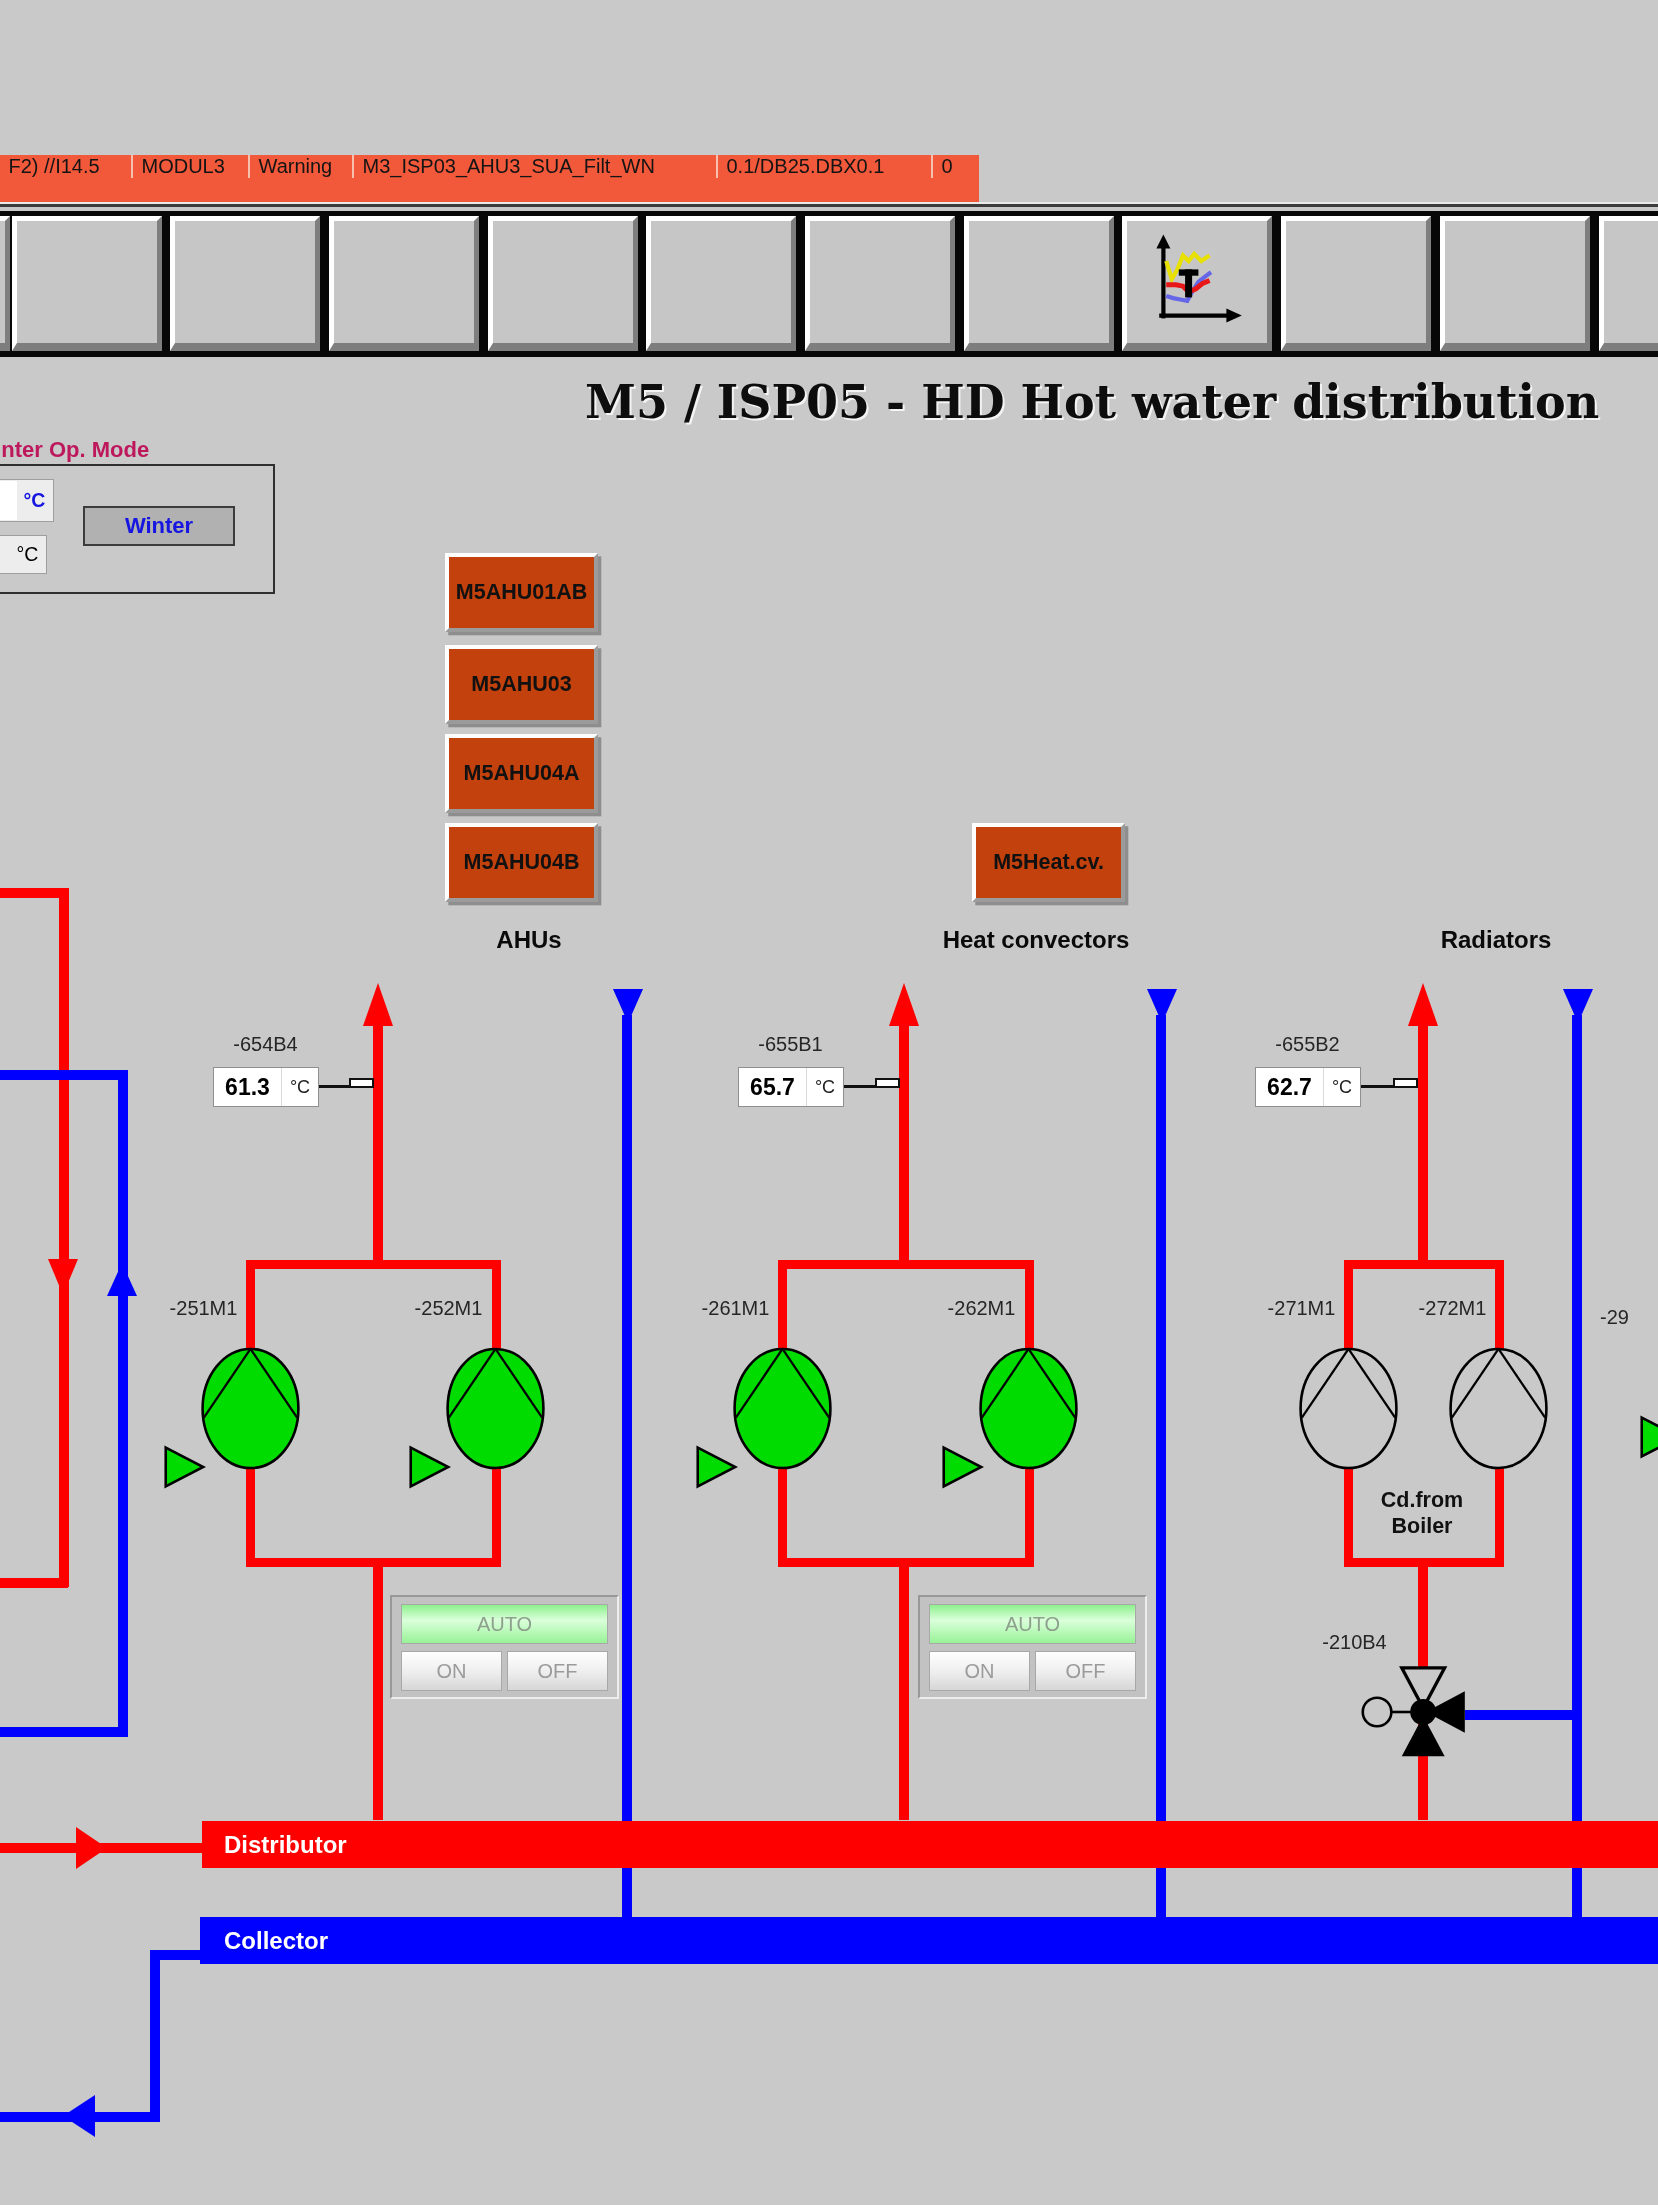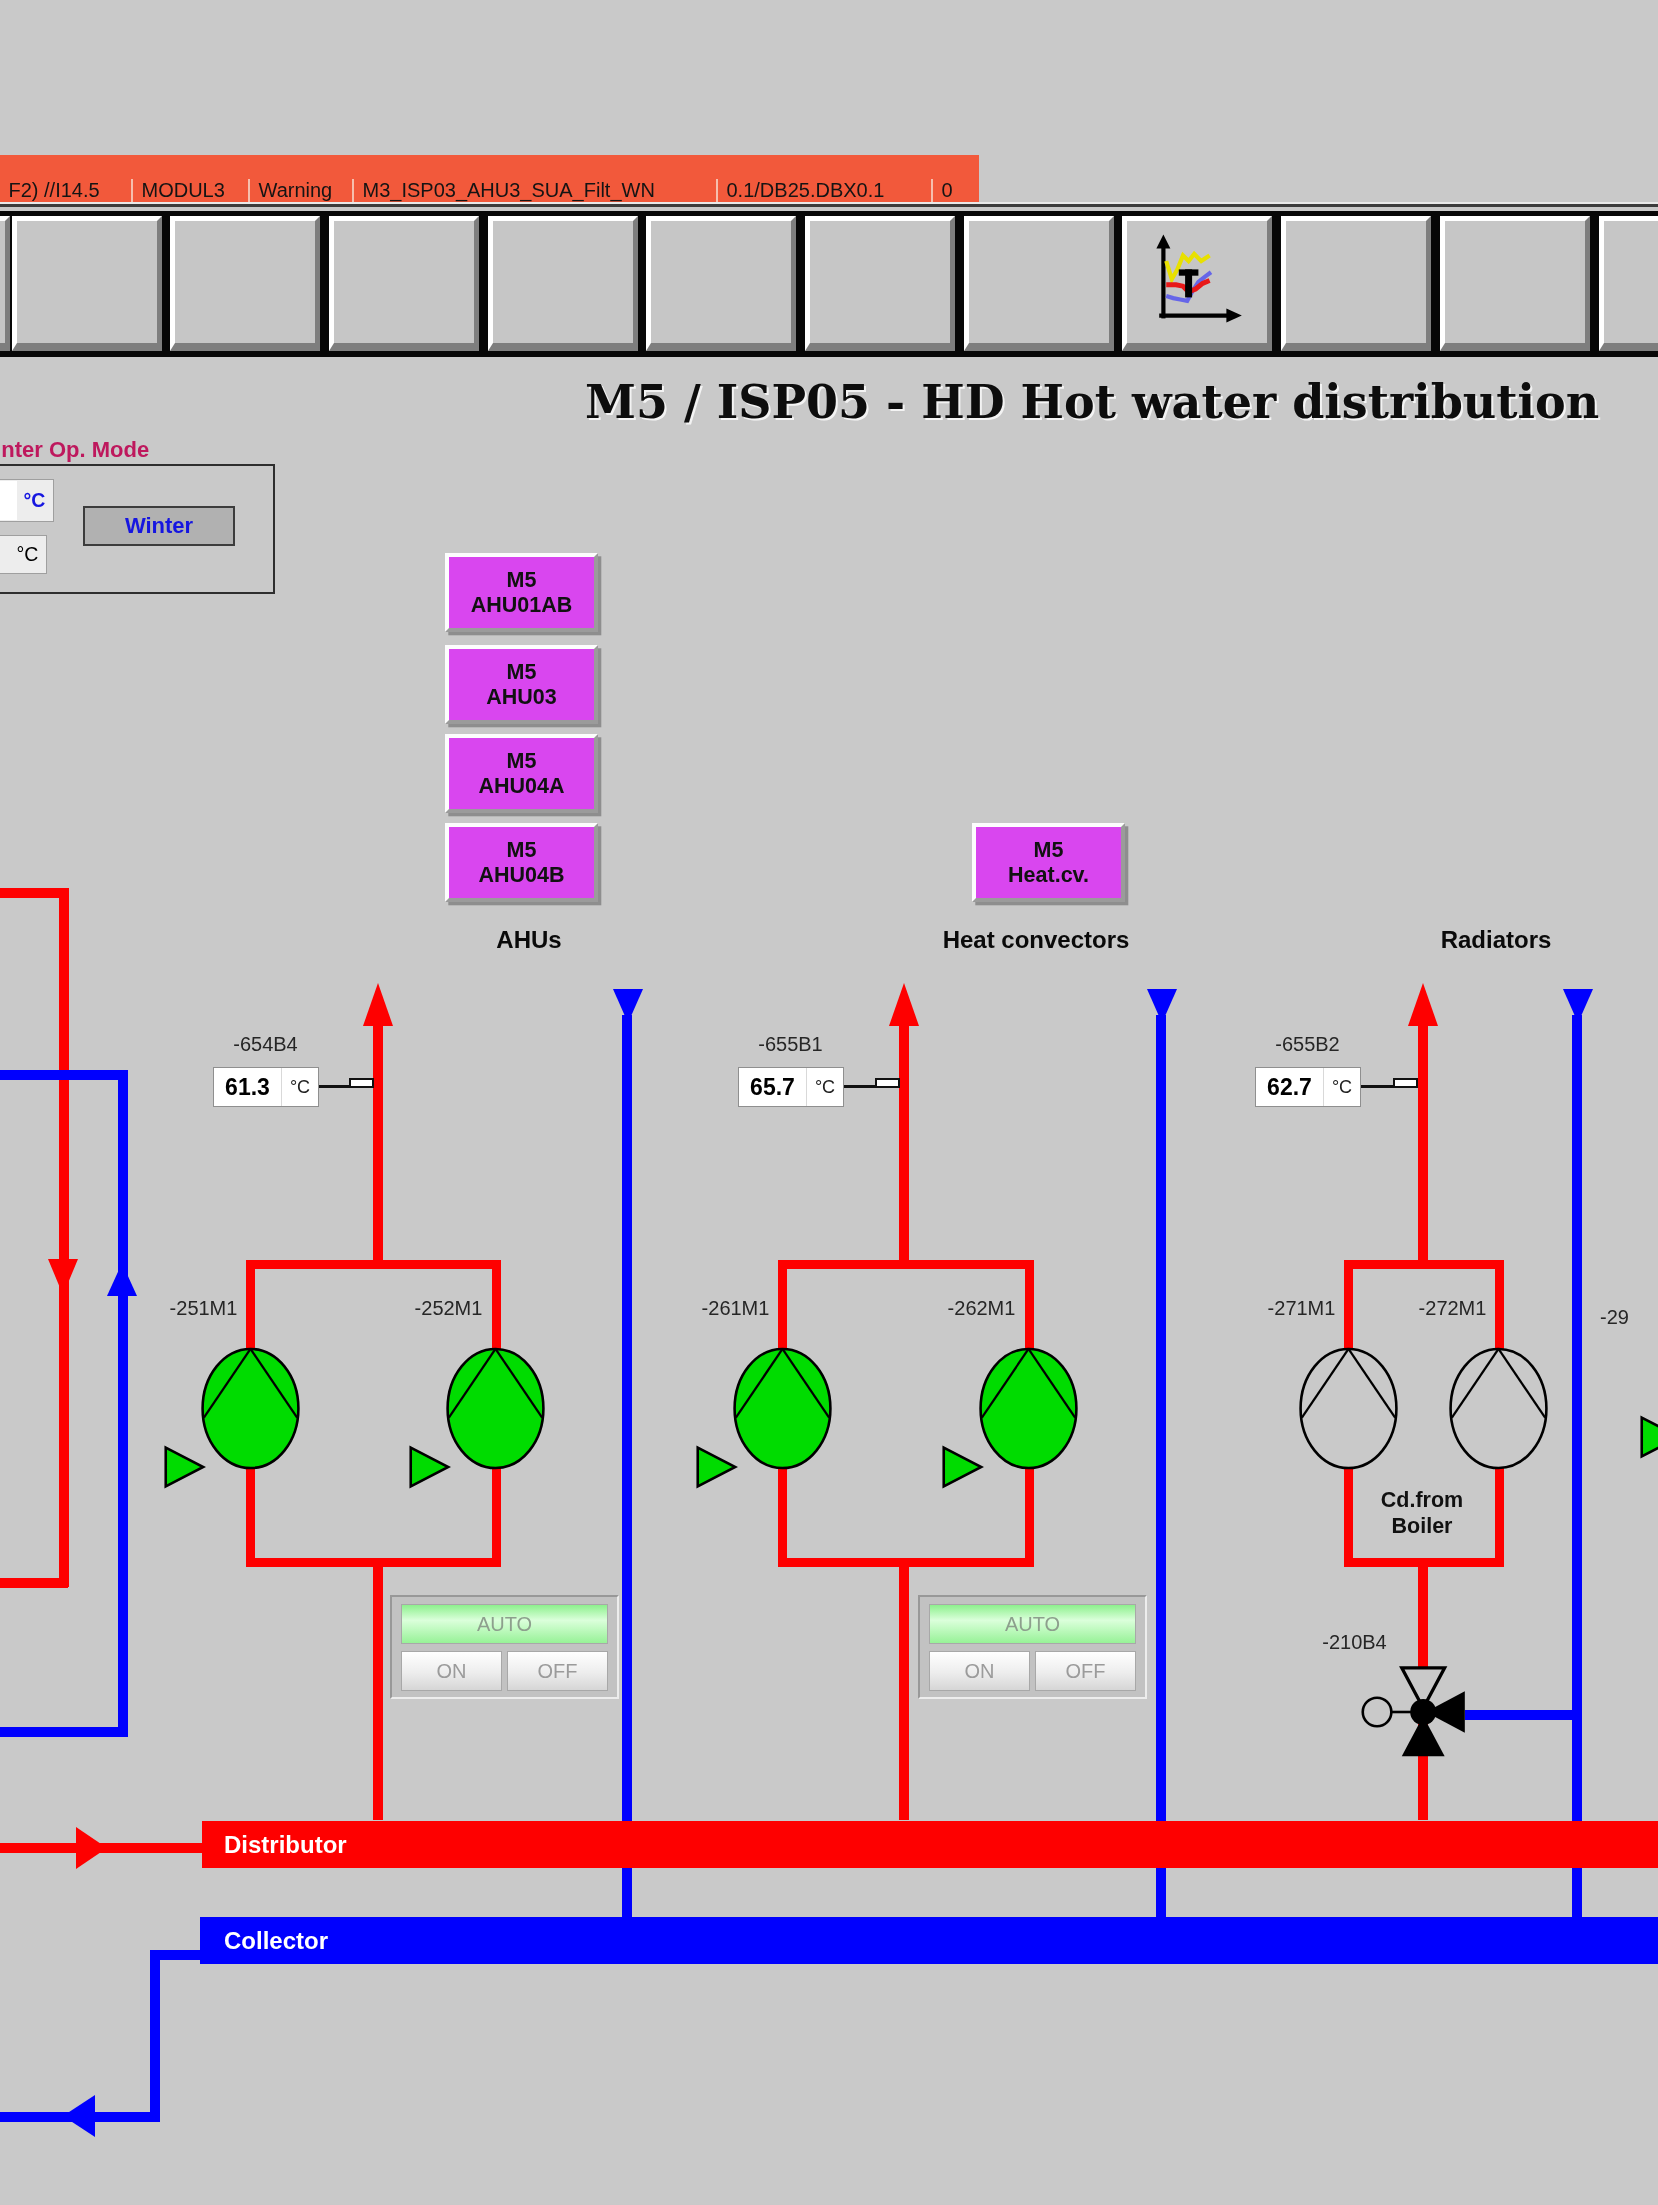--- a/index.html
+++ b/index.html
@@ -2,21 +2,21 @@
 <html style="font-size:10.4px"><head>
 <meta charset="utf-8">
 <style>
   html,body{margin:0;padding:0;background:#9a9a9a;}
   .screen{position:relative;width:1658px;height:2205px;background:#c9c9c9;overflow:hidden;
           font-family:"Liberation Sans",sans-serif;}
   .abs{position:absolute;}
 
   
   .alarm{position:absolute;left:0;top:155px;width:979px;height:47px;background:#f2593b;
-         display:flex;align-items:flex-end;font-size:20px;color:#141414;}
+         display:flex;align-items:flex-start;font-size:20px;color:#141414;}
   .alarm-cell{display:flex;align-items:center;padding:0 8.5px;border-right:2px solid #f6bfae;
               box-sizing:border-box;white-space:nowrap;overflow:hidden;}
   .sep-strip{position:absolute;left:0;top:202px;width:1658px;height:8.5px;
              background:linear-gradient(180deg,#e9e9e9 0 2px,#3c3c3c 2px 5.2px,#c9c9c9 5.2px 100%);}
 
   
   .toolbar{position:absolute;left:0;top:211px;width:1658px;height:146px;background:#070707;}
   .tb-btn{position:absolute;top:5.2px;width:150px;height:135px;background:#c6c6c6;box-sizing:border-box;
           border-top:5.9px solid #ffffff;border-left:5.9px solid #ffffff;
           border-right:5.9px solid #7e7e7e;border-bottom:8.5px solid #7e7e7e;
@@ -32,24 +32,24 @@
   .wbox{position:absolute;left:-14.3px;top:464px;width:285px;height:126px;border:2.6px solid #2e2e2e;}
   .wfield{position:absolute;box-sizing:border-box;background:#ededed;border:1.3px solid #9f9f9f;
           display:flex;align-items:center;justify-content:flex-end;padding-right:7.8px;font-size:19.5px;}
   .wval{position:absolute;left:1.3px;top:1.3px;bottom:1.3px;width:22px;background:#ffffff;}
   .wunit-blue{color:#1616e0;font-weight:bold;}
   .wbtn{position:absolute;left:83px;top:506px;width:152px;height:40px;background:#b1b1b1;
         border:2px solid #3c3c3c;box-sizing:border-box;display:flex;align-items:center;
         justify-content:center;font-weight:bold;font-size:22px;color:#1616e0;}
 
   
-  .nav-btn{position:absolute;width:153px;height:79px;background:#d946ef;box-sizing:border-box;
+  .nav-btn{position:absolute;width:153px;height:79px;background:#c2410c;box-sizing:border-box;
            border-top:4.6px solid #fdfdfd;border-left:4.6px solid #fdfdfd;
            border-right:4.6px solid #9b9b9b;border-bottom:4.6px solid #9b9b9b;
-           box-shadow:3.3px 3.3px 0 #8e8e8e;display:flex;flex-direction:column;align-items:center;
+           box-shadow:3.3px 3.3px 0 #8e8e8e;display:flex;flex-direction:row;align-items:center;
            justify-content:center;font-weight:bold;font-size:21.5px;line-height:25px;color:#111;
            text-align:center;}
 
   .section-label{position:absolute;text-align:center;font-weight:bold;font-size:24px;color:#0a0a0a;}
 
   
   .red-bg{background:#fe0000;}
   .blue-bg{background:#0000fe;}
   .pipe{position:absolute;}
   .loop{position:absolute;border:9.8px solid #fe0000;box-sizing:border-box;}

